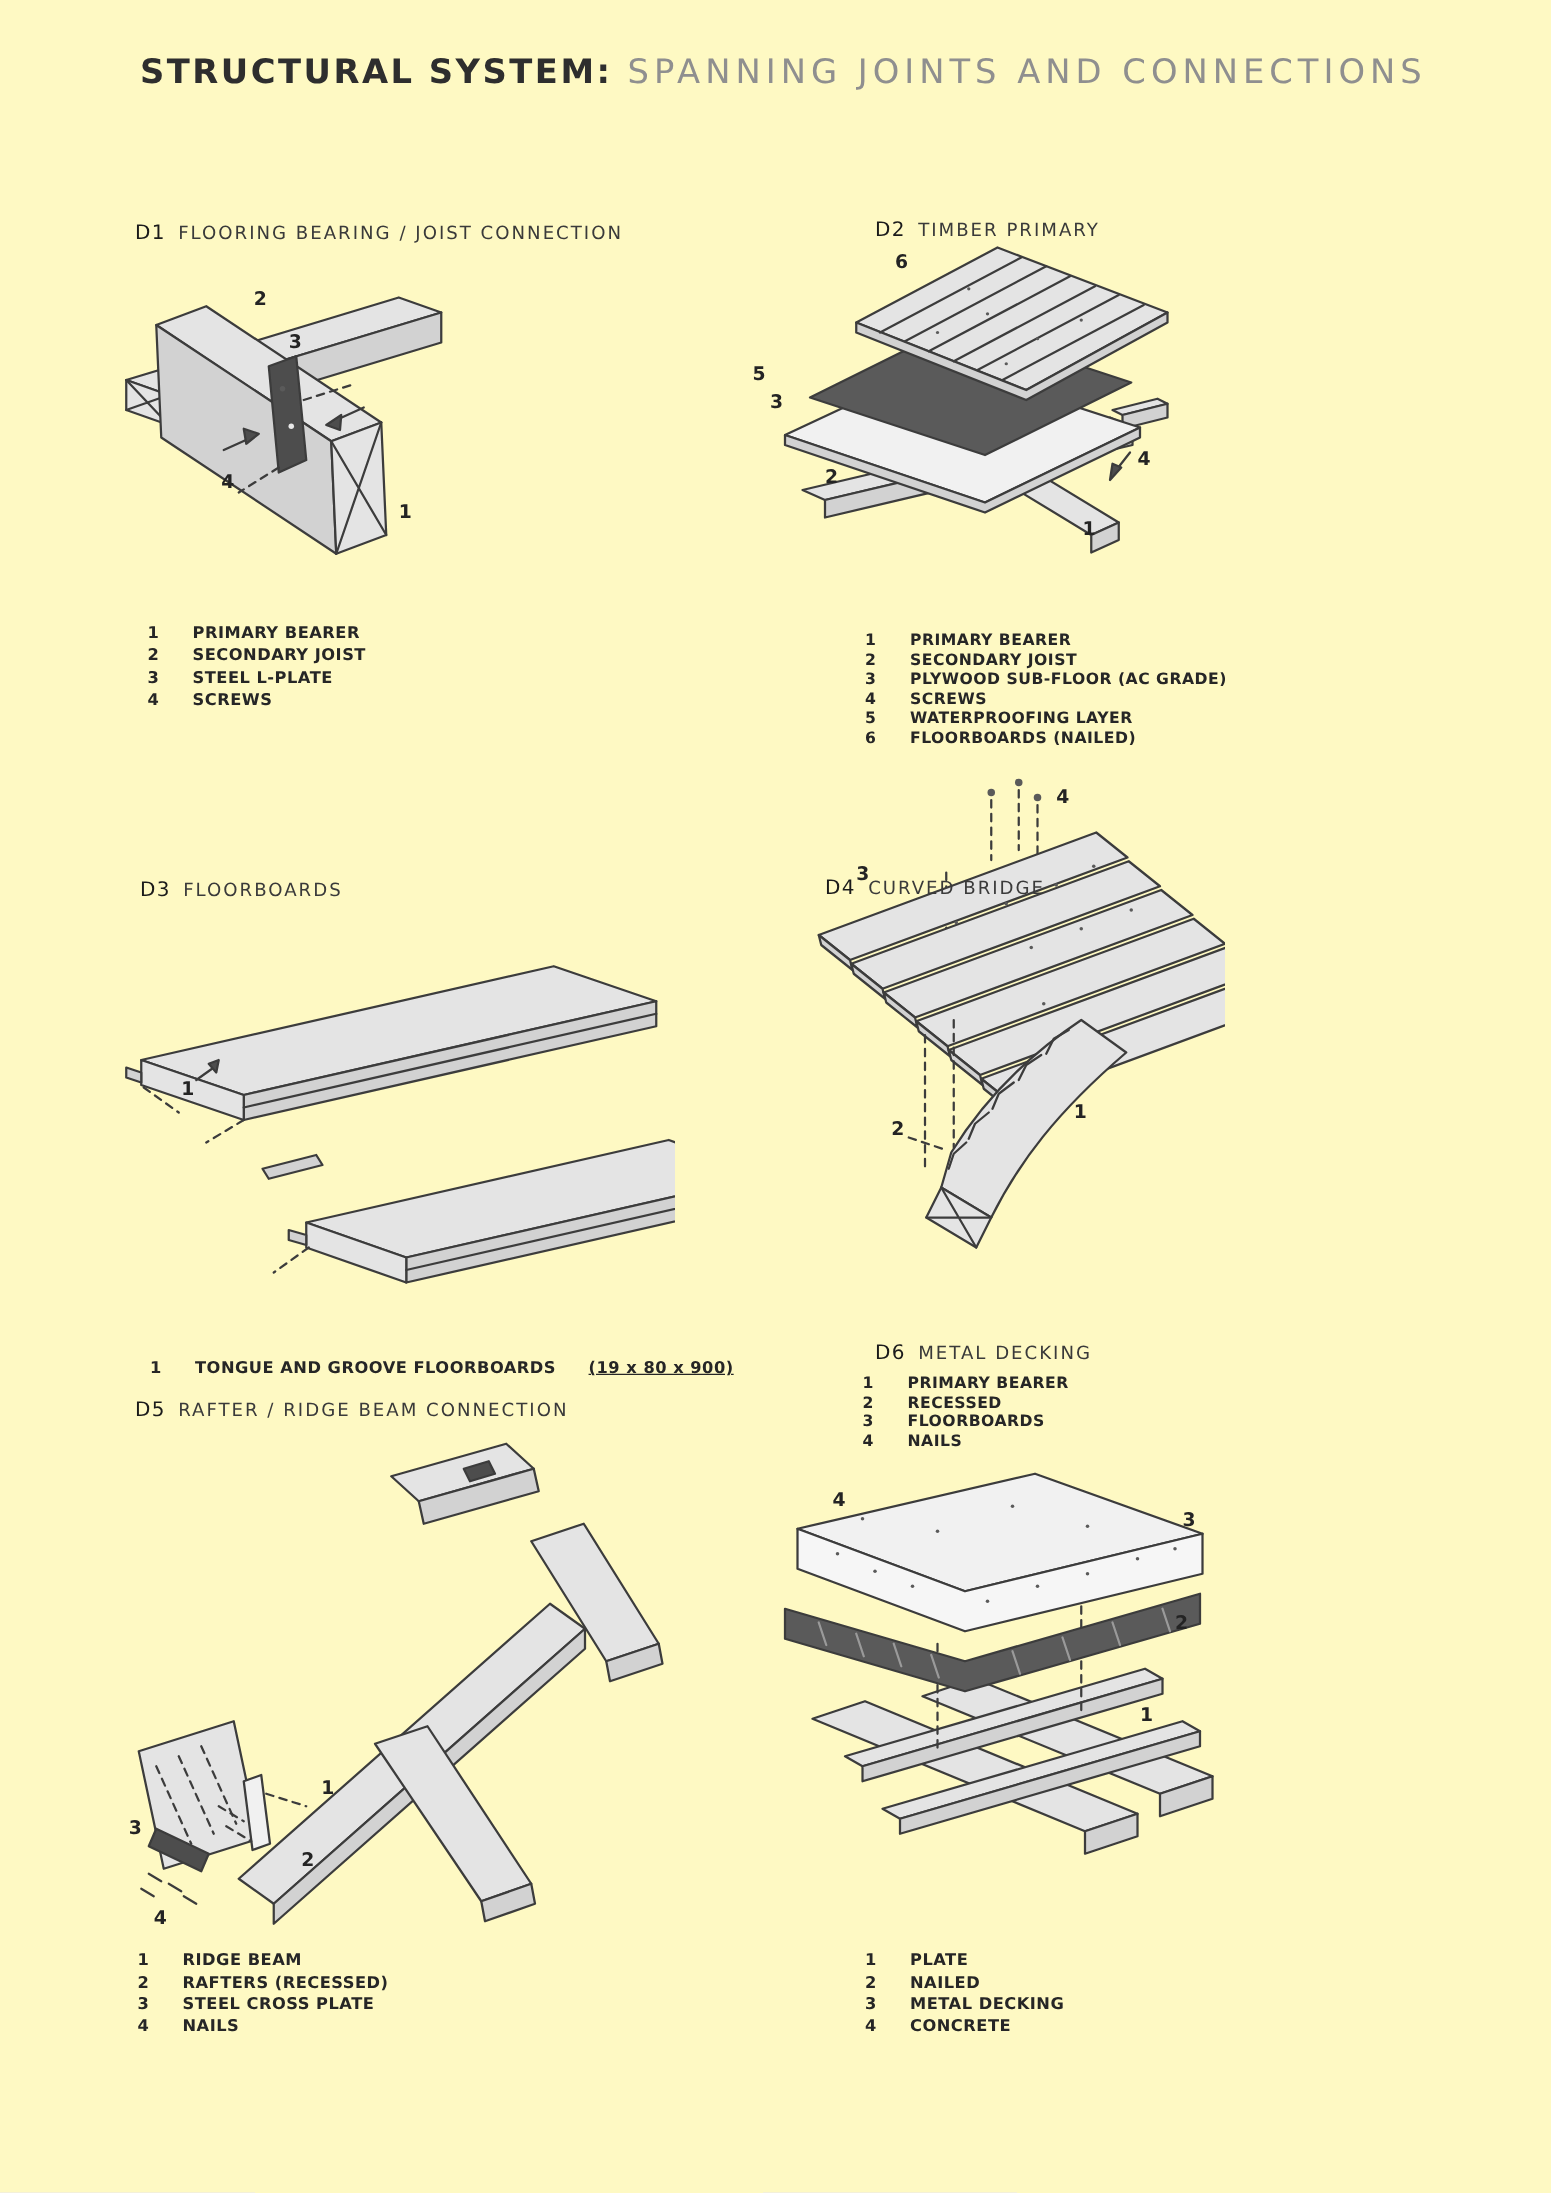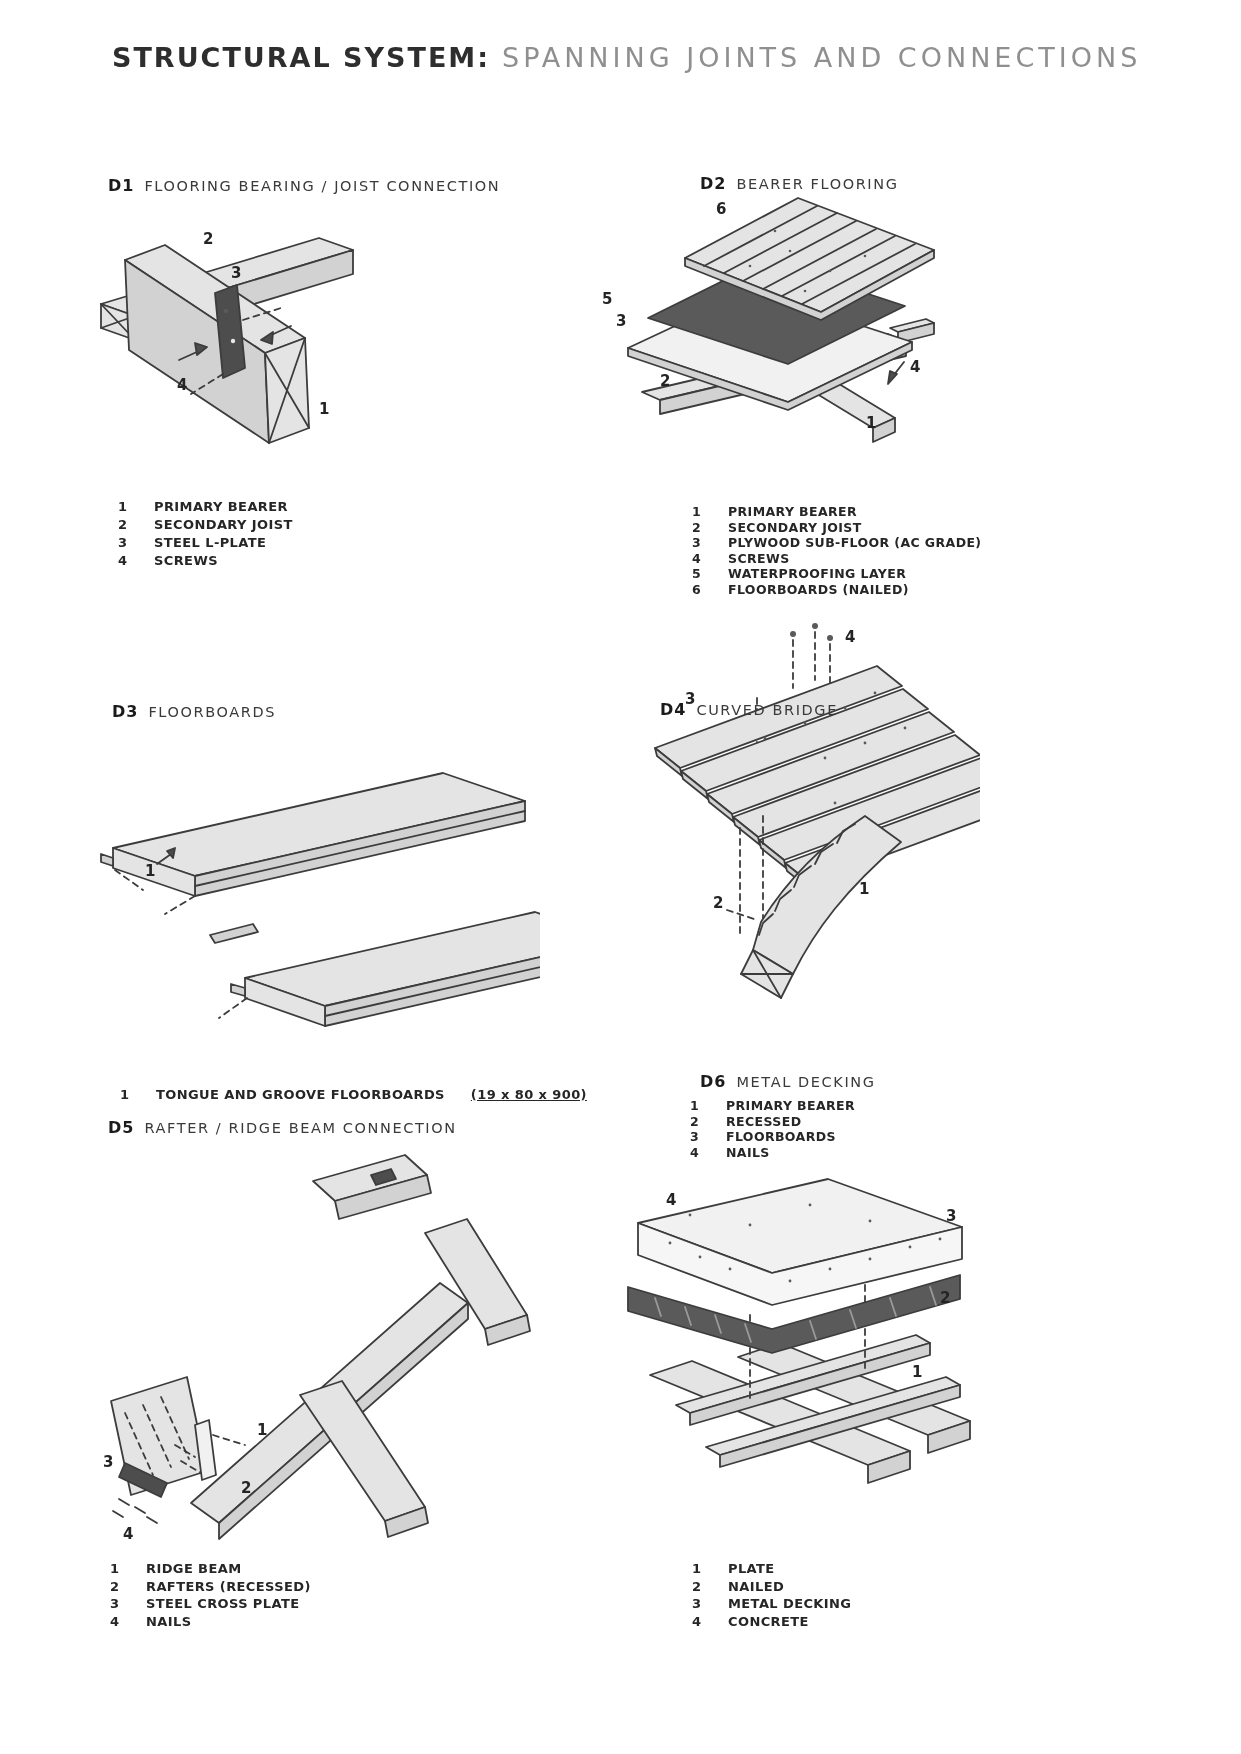--- a/index.html
+++ b/index.html
@@ -1,22 +1,22 @@
 <!DOCTYPE html>
 <html><head>
 <meta charset="utf-8">
 <style>
   html,body{margin:0;padding:0;background:#e9e9e9;}
-  .page{position:relative;width:1241px;height:1754px;margin:0 auto;background:#ffffff;
+  .page{position:relative;width:1241px;height:1754px;margin:0 auto;background:#fef9c3;
         font-family:"DejaVu Sans",sans-serif;overflow:hidden;}
   .page-title{position:absolute;left:112px;top:42px;font-size:27px;white-space:nowrap;}
   .t-bold{font-weight:bold;color:#2e2e2e;letter-spacing:2px;margin-right:12px;}
   .t-light{font-weight:normal;color:#8f8f8f;letter-spacing:4px;}
   .d-head{position:absolute;white-space:nowrap;font-size:14.5px;color:#3a3a3a;letter-spacing:1.6px;}
-  .d-code{font-weight:bold;font-size:16px;color:#1b1b1b;letter-spacing:1px;margin-right:10px;}
+  .d-code{font-weight:normal;font-size:16px;color:#1b1b1b;letter-spacing:1px;margin-right:10px;}
   .legend{position:absolute;}
   .lrow{display:flex;align-items:baseline;font-size:13px;font-weight:bold;color:#262626;
         letter-spacing:0.4px;line-height:18px;white-space:nowrap;}
   .legend.tight .lrow{font-size:12.5px;line-height:15.5px;}
   .legend.wide .lrow{line-height:17.5px;}
   .lnum{width:36px;flex:none;}
   .ldims{margin-left:26px;text-decoration:underline;}
   .sk{position:absolute;}
   .sk polygon,.sk path,.sk line{stroke:#3c3c3c;stroke-width:1.8;stroke-linejoin:round;stroke-linecap:round;}
   .f0{fill:#f1f1f1}.f1{fill:#e4e4e4}.f2{fill:#d2d2d2}
@@ -248,21 +248,21 @@
     <text class="ann" x="56" y="40">4</text>
     <text class="ann" x="336" y="56">3</text>
     <text class="ann" x="330" y="138">2</text>
     <text class="ann" x="302" y="212">1</text>
   </svg>
 
   <div class="d-head" style="left:108px;top:176px">
     <span class="d-code">D1</span><span>FLOORING BEARING / JOIST CONNECTION</span>
   </div>
   <div class="d-head" style="left:700px;top:174px">
-    <span class="d-code">D2</span><span>BEARER FLOORING</span>
+    <span class="d-code">D2</span><span>TIMBER PRIMARY</span>
   </div>
   <div class="d-head" style="left:112px;top:702px">
     <span class="d-code">D3</span><span>FLOORBOARDS</span>
   </div>
   <div class="d-head" style="left:660px;top:700px">
     <span class="d-code">D4</span><span>CURVED BRIDGE</span>
   </div>
   <div class="d-head" style="left:108px;top:1118px">
     <span class="d-code">D5</span><span>RAFTER / RIDGE BEAM CONNECTION</span>
   </div>

